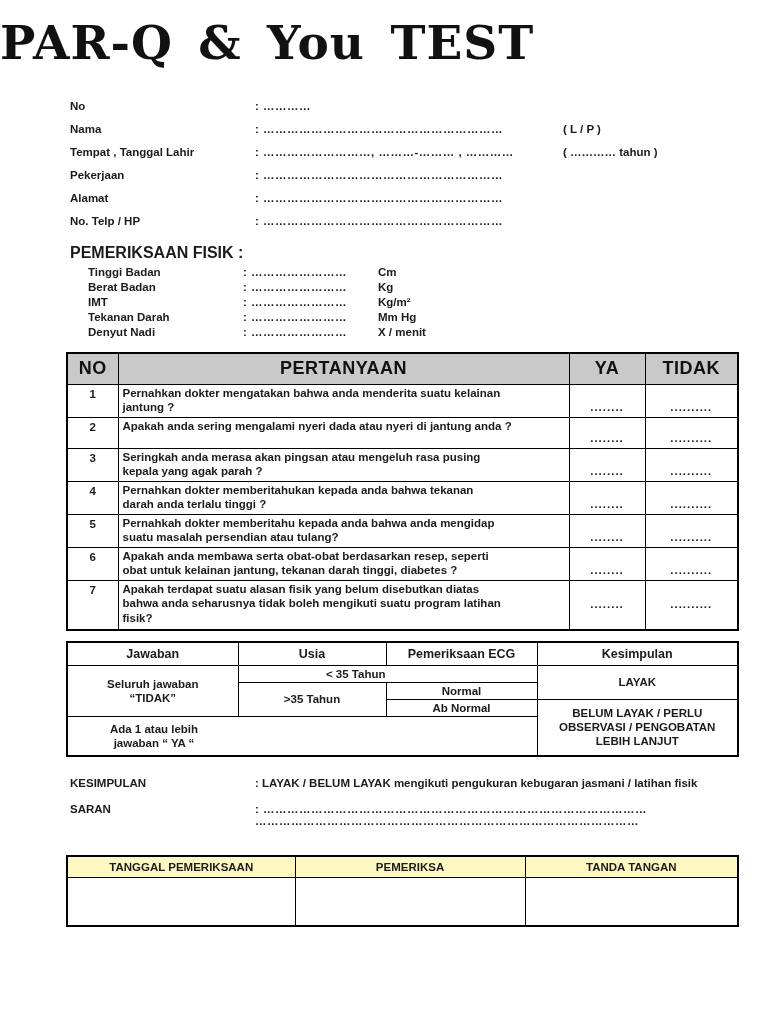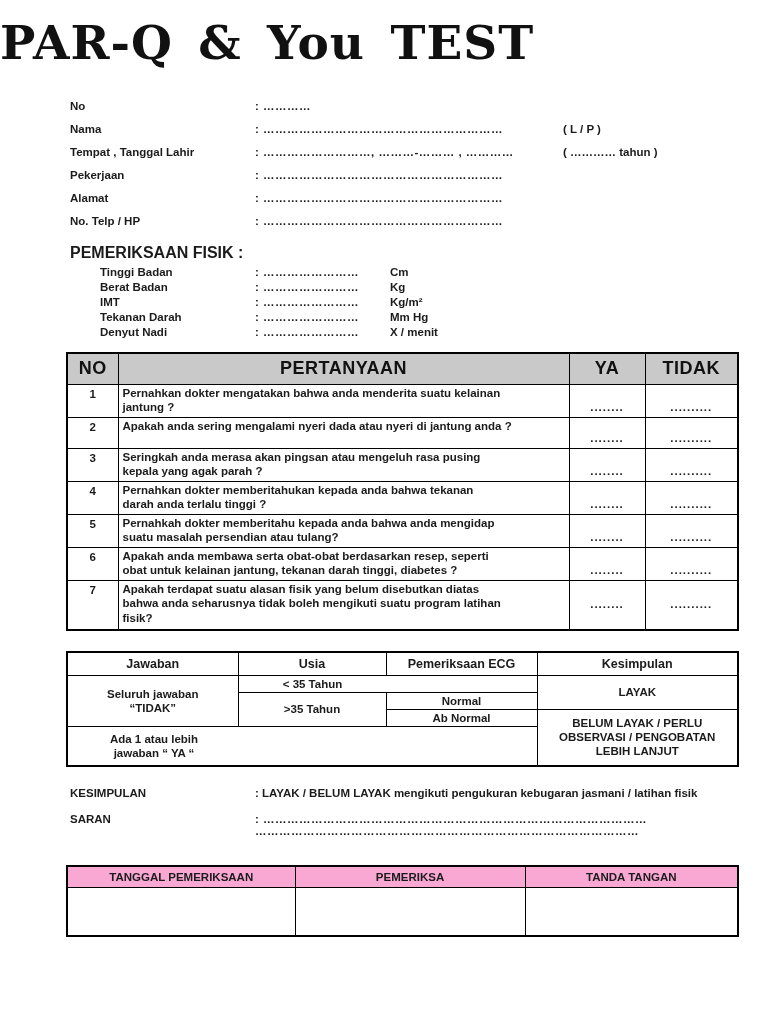--- a/index.html
+++ b/index.html
@@ -17,21 +17,21 @@
   
   .personal{margin:24px 0 0 70px;font-size:11.5px;}
   .info-row{display:flex;height:23px;align-items:center;}
   .i-label{width:185px;flex:0 0 185px;}
   .i-value{width:300px;flex:0 0 300px;white-space:nowrap;overflow:hidden;letter-spacing:.5px;}
   .i-note{white-space:nowrap;padding-left:8px;text-align:center;}
   
   .fisik{margin:12px 0 0 70px;font-size:11.5px;}
   .f-heading{font-size:16px;margin-bottom:3px;}
   .f-row{display:flex;line-height:15px;}
-  .f-label{width:155px;flex:0 0 155px;margin-left:30px;}
+  .f-label{width:155px;flex:0 0 155px;margin-left:18px;}
   .f-value{width:135px;flex:0 0 135px;white-space:nowrap;overflow:hidden;letter-spacing:.5px;}
   .f-unit{white-space:nowrap;}
   
   table{border-collapse:collapse;table-layout:fixed;}
   td,th{border:1px solid #000;box-sizing:border-box;overflow:hidden;}
   table.outer{border:2px solid #000;}
   .c{text-align:center;}
   .pre{white-space:pre-line;}
   
   .qtable{margin:12px 0 0 66px;width:671px;}
@@ -40,35 +40,35 @@
     font-weight:bold;letter-spacing:.5px;color:#111;
   }
   .qtable td{font-size:11.5px;line-height:14.5px;}
   .q-no{text-align:center;vertical-align:top;padding-top:2px;width:51px;}
   .q-text{padding:1px 4px 2px 4px;white-space:pre-line;vertical-align:top;}
   .q-dots{text-align:center;vertical-align:bottom;padding-bottom:2px;letter-spacing:1px;}
   tr.q-r{height:31px;}
   tr.q-r-tall{height:50px;}
   tr.q-r-tall .q-dots{vertical-align:middle;}
   
-  .stable{margin:20px 0 0 66px;width:671px;font-size:11.5px;padding-left:28px;}
+  .stable{margin:10px 0 0 66px;width:671px;font-size:11.5px;padding-left:28px;}
   .stable th{font-size:12.5px;height:23px;background:#fff;}
   .stable td{line-height:14px;}
-  .w-usia{width:146px;text-align:center;}
+  .w-usia{width:146px;text-align:right;}
   .w-jawaban{width:170px;text-align:center;white-space:pre-line;}
   tr.s-r1{height:17px;} tr.s-r2{height:15px;} tr.s-r3{height:15px;} tr.s-r4{height:40px;}
   
   .kesimpulan{display:flex;margin:20px 0 0 70px;font-size:11.5px;}
   .k-label{width:185px;flex:0 0 185px;}
   .saran{display:flex;margin:14px 0 0 70px;font-size:11.5px;}
   .s-lines{width:480px;flex:0 0 480px;}
   .s-line{white-space:nowrap;overflow:hidden;height:16px;letter-spacing:.5px;}
   
   .btable{margin:28px 0 0 66px;width:671px;}
-  .btable th{font-size:11.5px;height:21px;text-align:center;background:#f9a8d4;}
+  .btable th{font-size:11.5px;height:21px;text-align:center;background:#fef9c3;}
   .btable td{height:49px;}
 </style>
 </head>
 <body>
 
 <div class="page">
 
   <div class="title">PAR-Q &amp; You TEST</div>
 
   <div class="personal">

